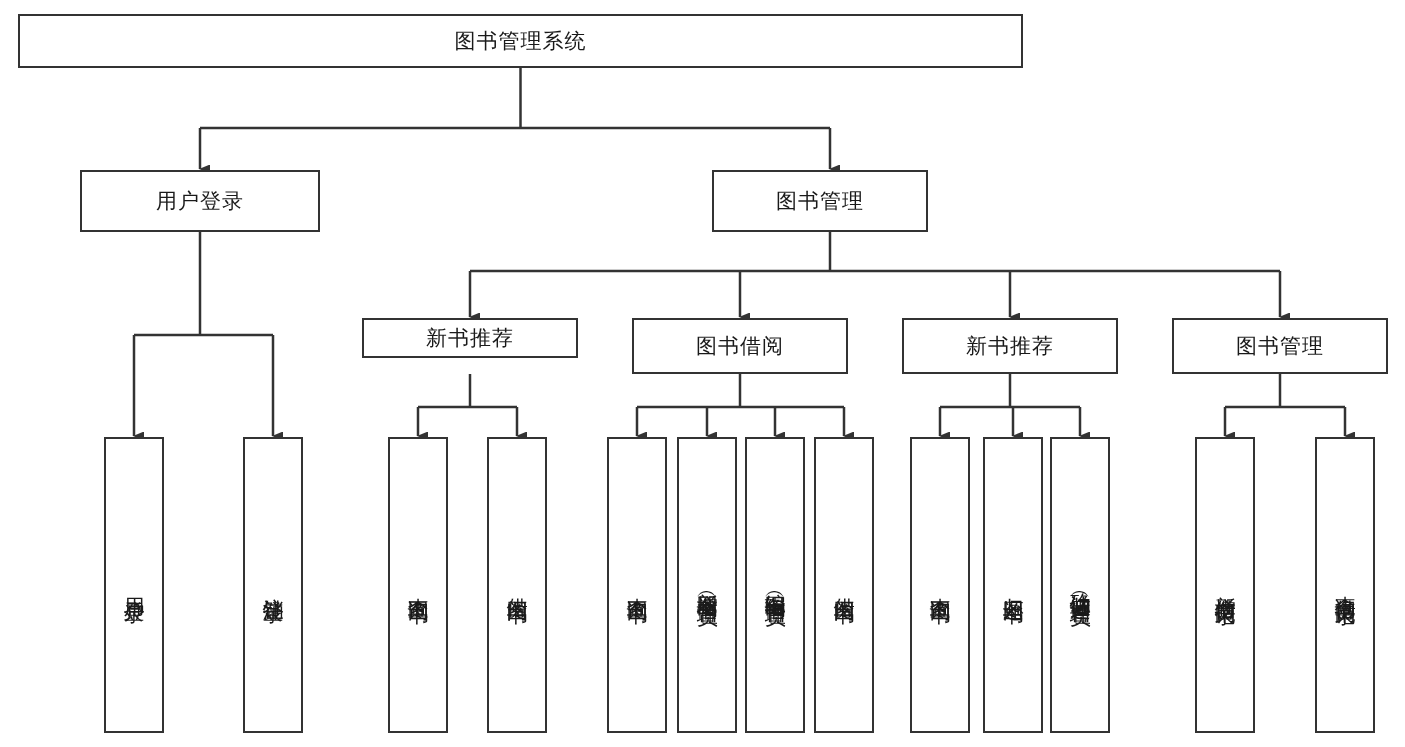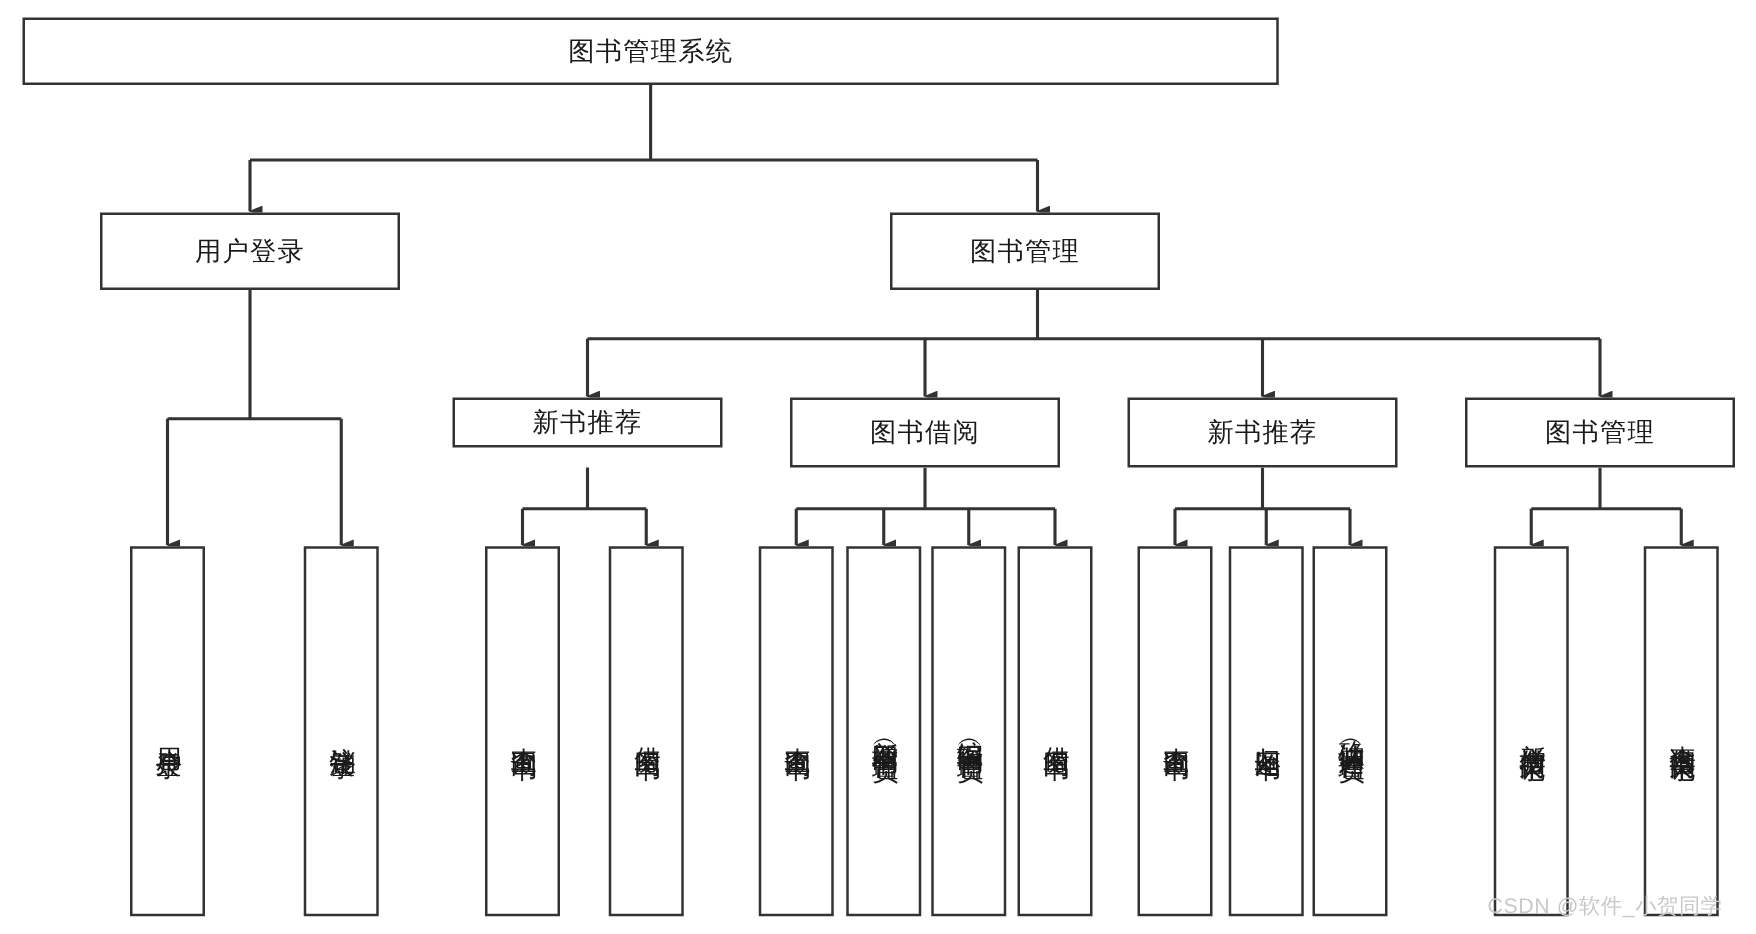--- a/index.html
+++ b/index.html
@@ -120,14 +120,13 @@
         <span class="vtext">确认归还（管理员）</span>
       </div>
       <div class="node v" style="left: 1195px; top: 437px; width: 60px; height: 296px;">
         <span class="vtext">新增借阅记录</span>
       </div>
       <div class="node v" style="left: 1315px; top: 437px; width: 60px; height: 296px;">
         <span class="vtext">查询借阅记录</span>
       </div>
     </div>
 
-  <div class="watermark" style="left: 1190px; top: 713px;">CSDN @软件_小贺同学</div>
 </div>
 
 </body></html>

